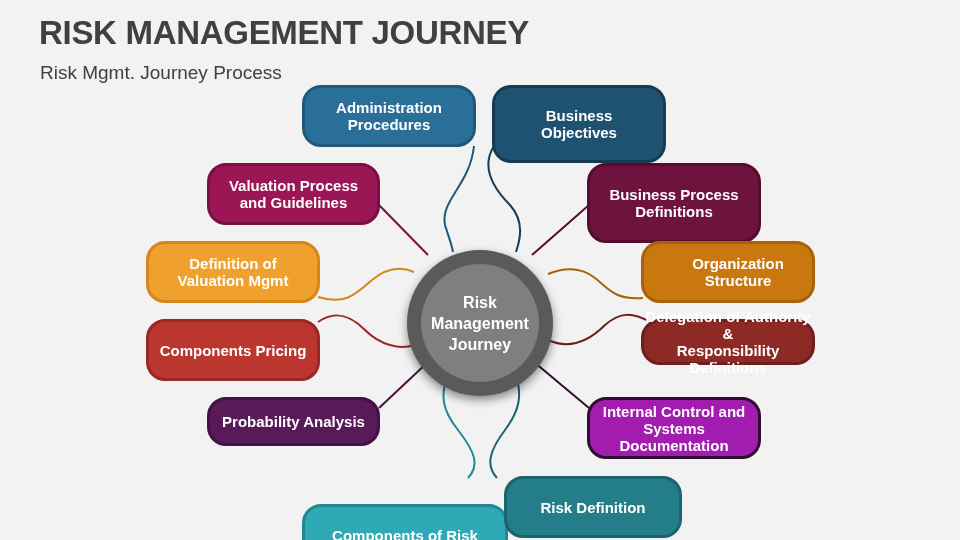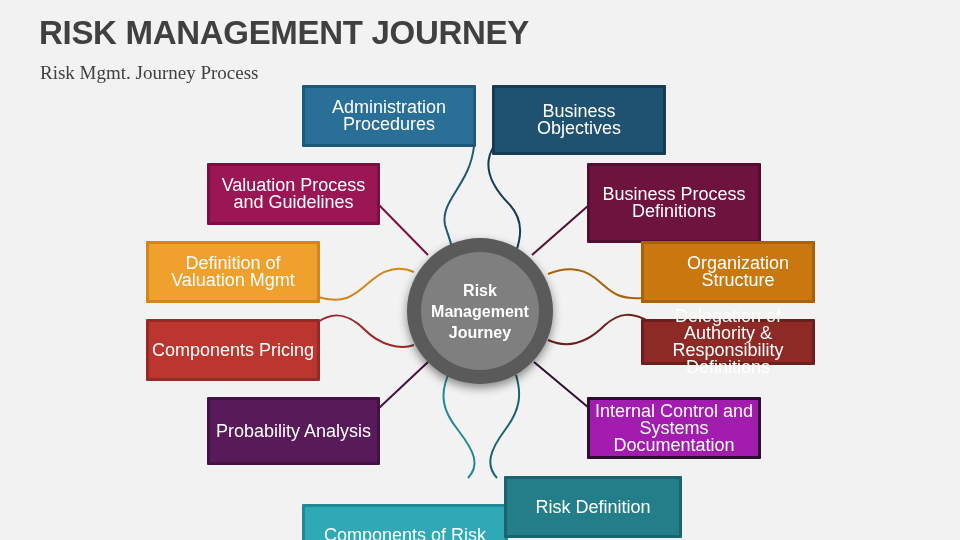--- a/index.html
+++ b/index.html
@@ -1,21 +1,21 @@
 <!DOCTYPE html>
 <html><head>
 <meta charset="utf-8">
 <style>
   html,body{margin:0;padding:0;}
   body{width:960px;height:540px;background:#f2f2f2;position:relative;overflow:hidden;font-family:"Liberation Sans",sans-serif;}
   .title{position:absolute;left:39px;top:14px;font-size:33px;font-weight:bold;color:#404040;letter-spacing:-0.3px;font-family:"Liberation Sans",sans-serif;}
-  .subtitle{position:absolute;left:40px;top:62px;font-size:19px;color:#404040;font-family:Liberation Serif, serif;}
+  .subtitle{position:absolute;left:40px;top:62px;font-size:19px;color:#404040;font-family:Liberation Sans, sans-serif;}
   svg.links{position:absolute;left:0;top:0;width:960px;height:540px;}
-  .node{position:absolute;box-sizing:border-box;border-radius:1px;border:3px solid;color:#fff;font-size:18px;font-weight:normal;display:flex;align-items:center;justify-content:center;text-align:center;line-height:17px;white-space:pre-line;}
-  .hub{position:absolute;left:407px;top:238px;width:146px;height:146px;border-radius:50%;background:#5a5a5a;box-shadow:0 4px 10px rgba(0,0,0,0.45);}
+  .node{position:absolute;box-sizing:border-box;border-radius:19px;border:3px solid;color:#fff;font-size:15px;font-weight:bold;display:flex;align-items:center;justify-content:center;text-align:center;line-height:17px;white-space:pre-line;}
+  .hub{position:absolute;left:407px;top:250px;width:146px;height:146px;border-radius:50%;background:#5a5a5a;box-shadow:0 4px 10px rgba(0,0,0,0.45);}
   .hub-inner{position:absolute;left:14px;top:14px;width:118px;height:118px;border-radius:50%;background:#7f7f7f;display:flex;align-items:center;justify-content:center;text-align:center;color:#fff;font-weight:bold;font-size:16px;line-height:21px;white-space:pre-line;}
 </style>
 </head>
 <body>
 
 <div class="title">RISK MANAGEMENT JOURNEY</div>
 <div class="subtitle">Risk Mgmt. Journey Process</div>
 
 <svg class="links">
   <path d="M474,146 C470,185 440,200 445,225 C448,235 452,245 453,252" stroke="#1f5878" stroke-width="2" fill="none"></path>
@@ -27,34 +27,34 @@
   <path d="M318,322 C335,310 350,315 365,330 C380,345 400,350 414,345" stroke="#9a2824" stroke-width="2" fill="none"></path>
   <path d="M650,322 C632,312 620,312 605,325 C590,340 570,350 548,340" stroke="#6e1f1b" stroke-width="2" fill="none"></path>
   <path d="M379,408 L428,362" stroke="#441244" stroke-width="2" fill="none"></path>
   <path d="M589,408 L534,362" stroke="#2e0e30" stroke-width="2" fill="none"></path>
   <path d="M448,375 C440,395 442,410 458,430 C475,452 480,465 468,478" stroke="#228894" stroke-width="2" fill="none"></path>
   <path d="M516,375 C522,395 520,410 505,430 C490,450 485,465 497,478" stroke="#1b646d" stroke-width="2" fill="none"></path>
 </svg>
 
 <div class="node" style="left: 302px; top: 85px; width: 174px; height: 62px; background: rgb(42, 111, 151); border-color: rgb(31, 88, 120);">Administration
 Procedures</div>
-<div class="node" style="left: 492px; top: 85px; width: 174px; height: 70px; background: rgb(31, 81, 112); border-color: rgb(22, 60, 85);">Business
+<div class="node" style="left: 492px; top: 85px; width: 174px; height: 78px; background: rgb(31, 81, 112); border-color: rgb(22, 60, 85);">Business
 Objectives</div>
 <div class="node" style="left: 207px; top: 163px; width: 173px; height: 62px; background: rgb(154, 22, 84); border-color: rgb(122, 15, 66);">Valuation Process
 and Guidelines</div>
 <div class="node" style="left: 587px; top: 163px; width: 174px; height: 80px; background: rgb(110, 18, 62); border-color: rgb(86, 12, 48);">Business Process
 Definitions</div>
 <div class="node" style="left: 146px; top: 241px; width: 174px; height: 62px; background: rgb(240, 160, 44); border-color: rgb(212, 134, 26);">Definition of
 Valuation Mgmt</div>
 <div class="node" style="left: 641px; top: 241px; width: 174px; height: 62px; background: rgb(201, 120, 15); border-color: rgb(169, 98, 10); padding-left: 20px;">Organization
 Structure</div>
 <div class="node" style="left: 146px; top: 319px; width: 174px; height: 62px; background: rgb(188, 54, 48); border-color: rgb(154, 40, 36);">Components Pricing</div>
 <div class="node" style="left: 641px; top: 319px; width: 174px; height: 46px; background: rgb(142, 42, 37); border-color: rgb(110, 31, 27);">Delegation of Authority &amp;
 Responsibility Definitions</div>
-<div class="node" style="left: 207px; top: 397px; width: 173px; height: 68px; background: rgb(88, 26, 88); border-color: rgb(68, 18, 68);">Probability Analysis</div>
+<div class="node" style="left: 207px; top: 397px; width: 173px; height: 49px; background: rgb(88, 26, 88); border-color: rgb(68, 18, 68);">Probability Analysis</div>
 <div class="node" style="left: 587px; top: 397px; width: 174px; height: 62px; background: #a21caf; border-color: rgb(46, 14, 48);">Internal Control and
 Systems Documentation</div>
 <div class="node" style="left: 302px; top: 504px; width: 206px; height: 62px; background: rgb(47, 169, 182); border-color: rgb(34, 136, 148);">Components of Risk</div>
 <div class="node" style="left: 504px; top: 476px; width: 178px; height: 62px; background: rgb(36, 126, 137); border-color: rgb(27, 100, 109);">Risk Definition</div>
 
 <div class="hub">
   <div class="hub-inner">Risk
 Management
 Journey</div>
 </div>

